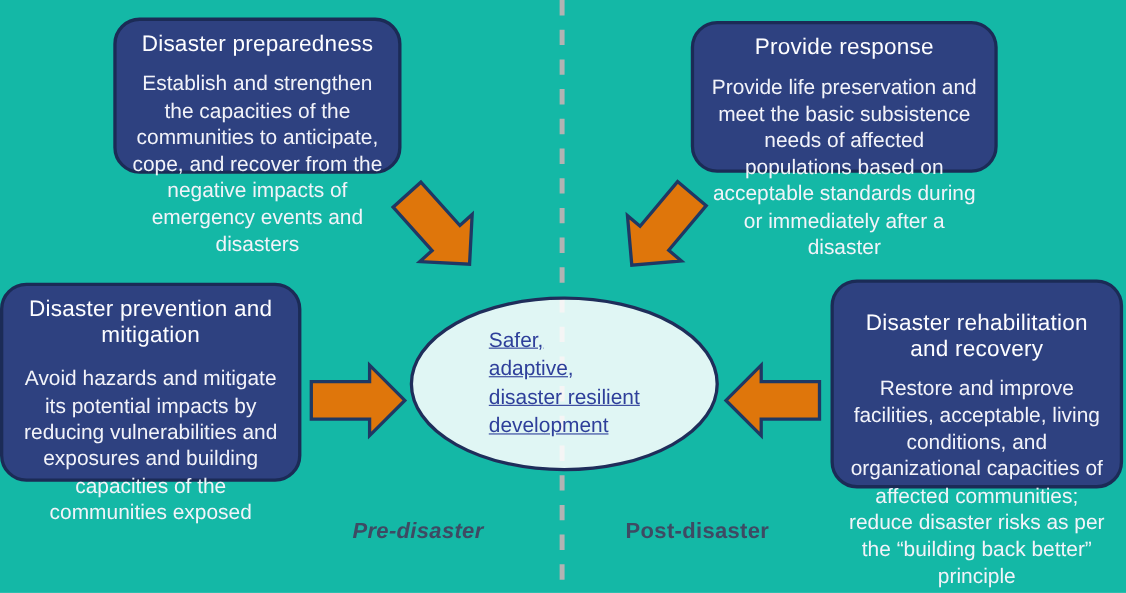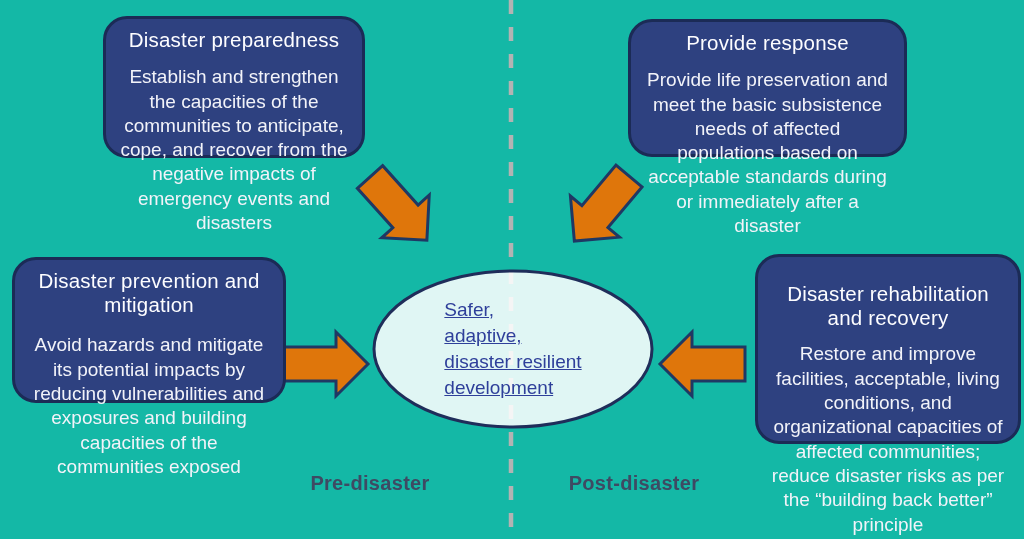--- a/index.html
+++ b/index.html
@@ -43,21 +43,21 @@
   .infobox .box-body {
     margin-top: 13px;
     font-size: 19px;
     font-weight: 400;
     line-height: 1.28;
     color: #f2f3f9;
   }
 
   .box-preparedness  { left: 103px; top: 16px;  width: 262px; height: 142px; }
   .box-response      { left: 628px; top: 19px;  width: 279px; height: 138px; }
-  .box-prevention    { left: 12px;   top: 257px; width: 274px; height: 146px; align-items: flex-end; }
+  .box-prevention    { left: 0;   top: 257px; width: 274px; height: 181px; align-items: flex-end; }
   .box-prevention .box-body { margin-top: 16px; }
   .box-rehabilitation{ left: 755px; top: 254px; width: 266px; height: 190px; padding-top: 25px; }
   .box-rehabilitation .box-body { margin-top: 12px; }
 
   .center-text {
     position: absolute;
     left: 389px; top: 283px;
     width: 248px; height: 132px;
     display: flex;
     align-items: center;
@@ -73,21 +73,21 @@
   .phase-label {
     position: absolute;
     top: 472px;
     width: 160px;
     text-align: center;
     font-size: 20px;
     font-weight: 700;
     color: #3e4a63;
     letter-spacing: 0.3px;
   }
-  .phase-label.pre  { left: 290px; }
+  .phase-label.pre  { left: 300px; font-style: italic; }
   .phase-label.post { left: 554px; }
 </style>
 </head>
 <body>
 
 <div class="canvas">
 
   <svg class="svg-layer" viewBox="0 0 1024 539">
 
     <line x1="511" y1="0" x2="511" y2="539" stroke="#b3b3b3" stroke-width="4.5" stroke-dasharray="14 13"></line>

